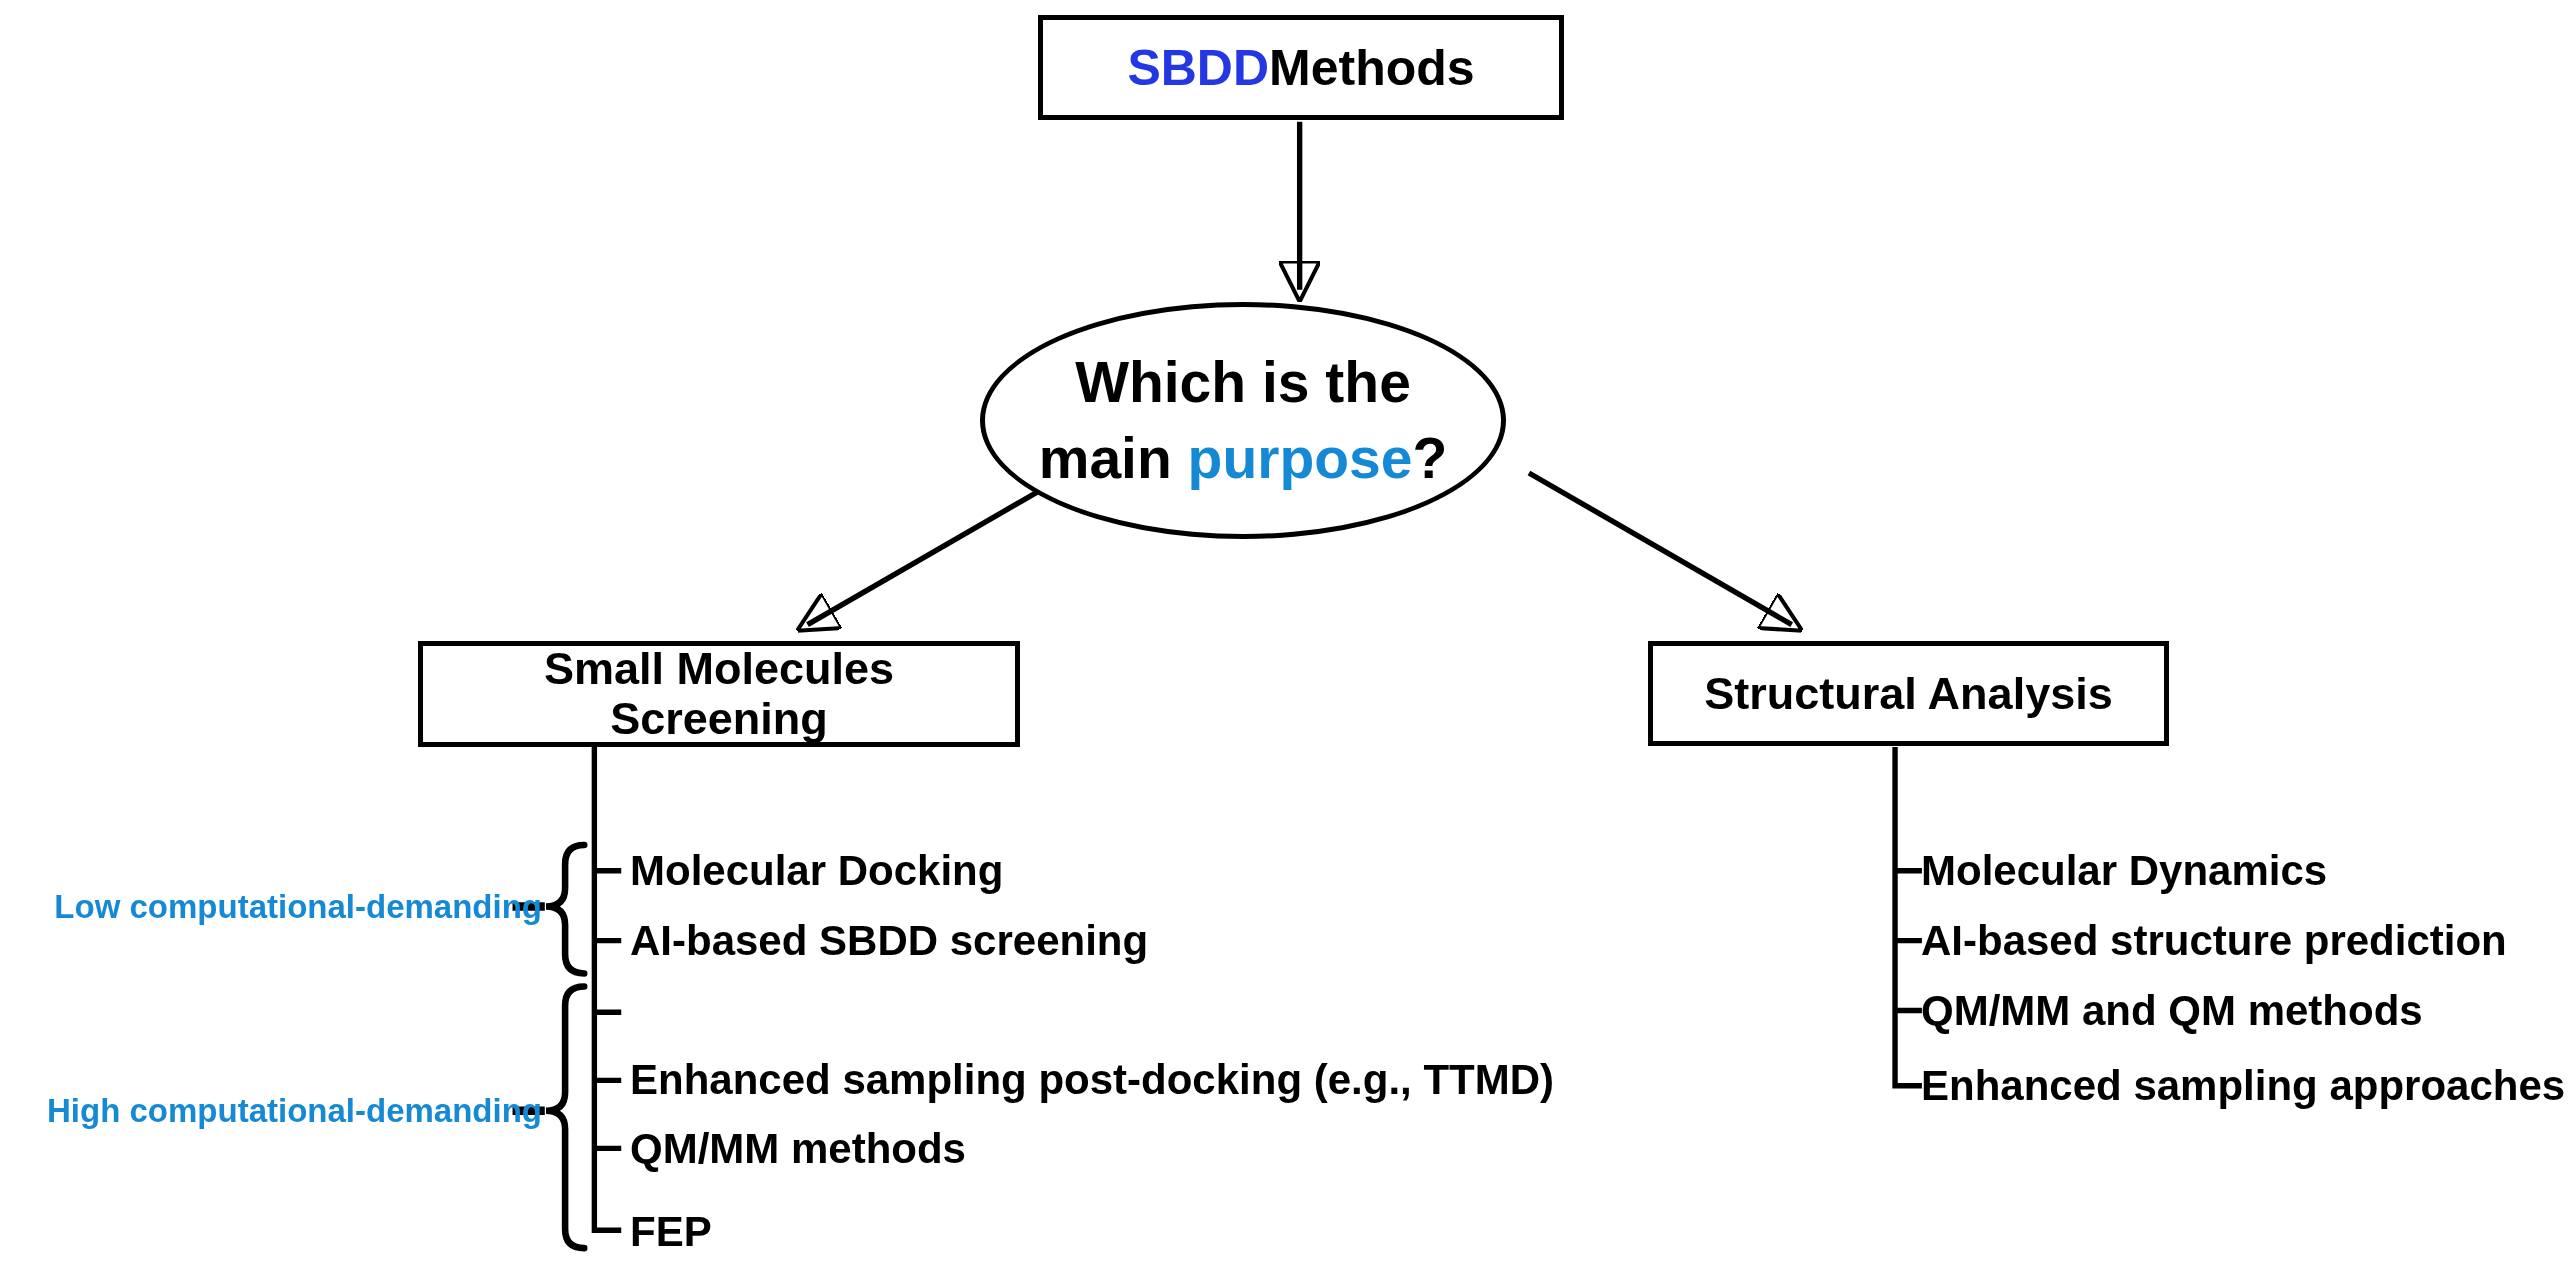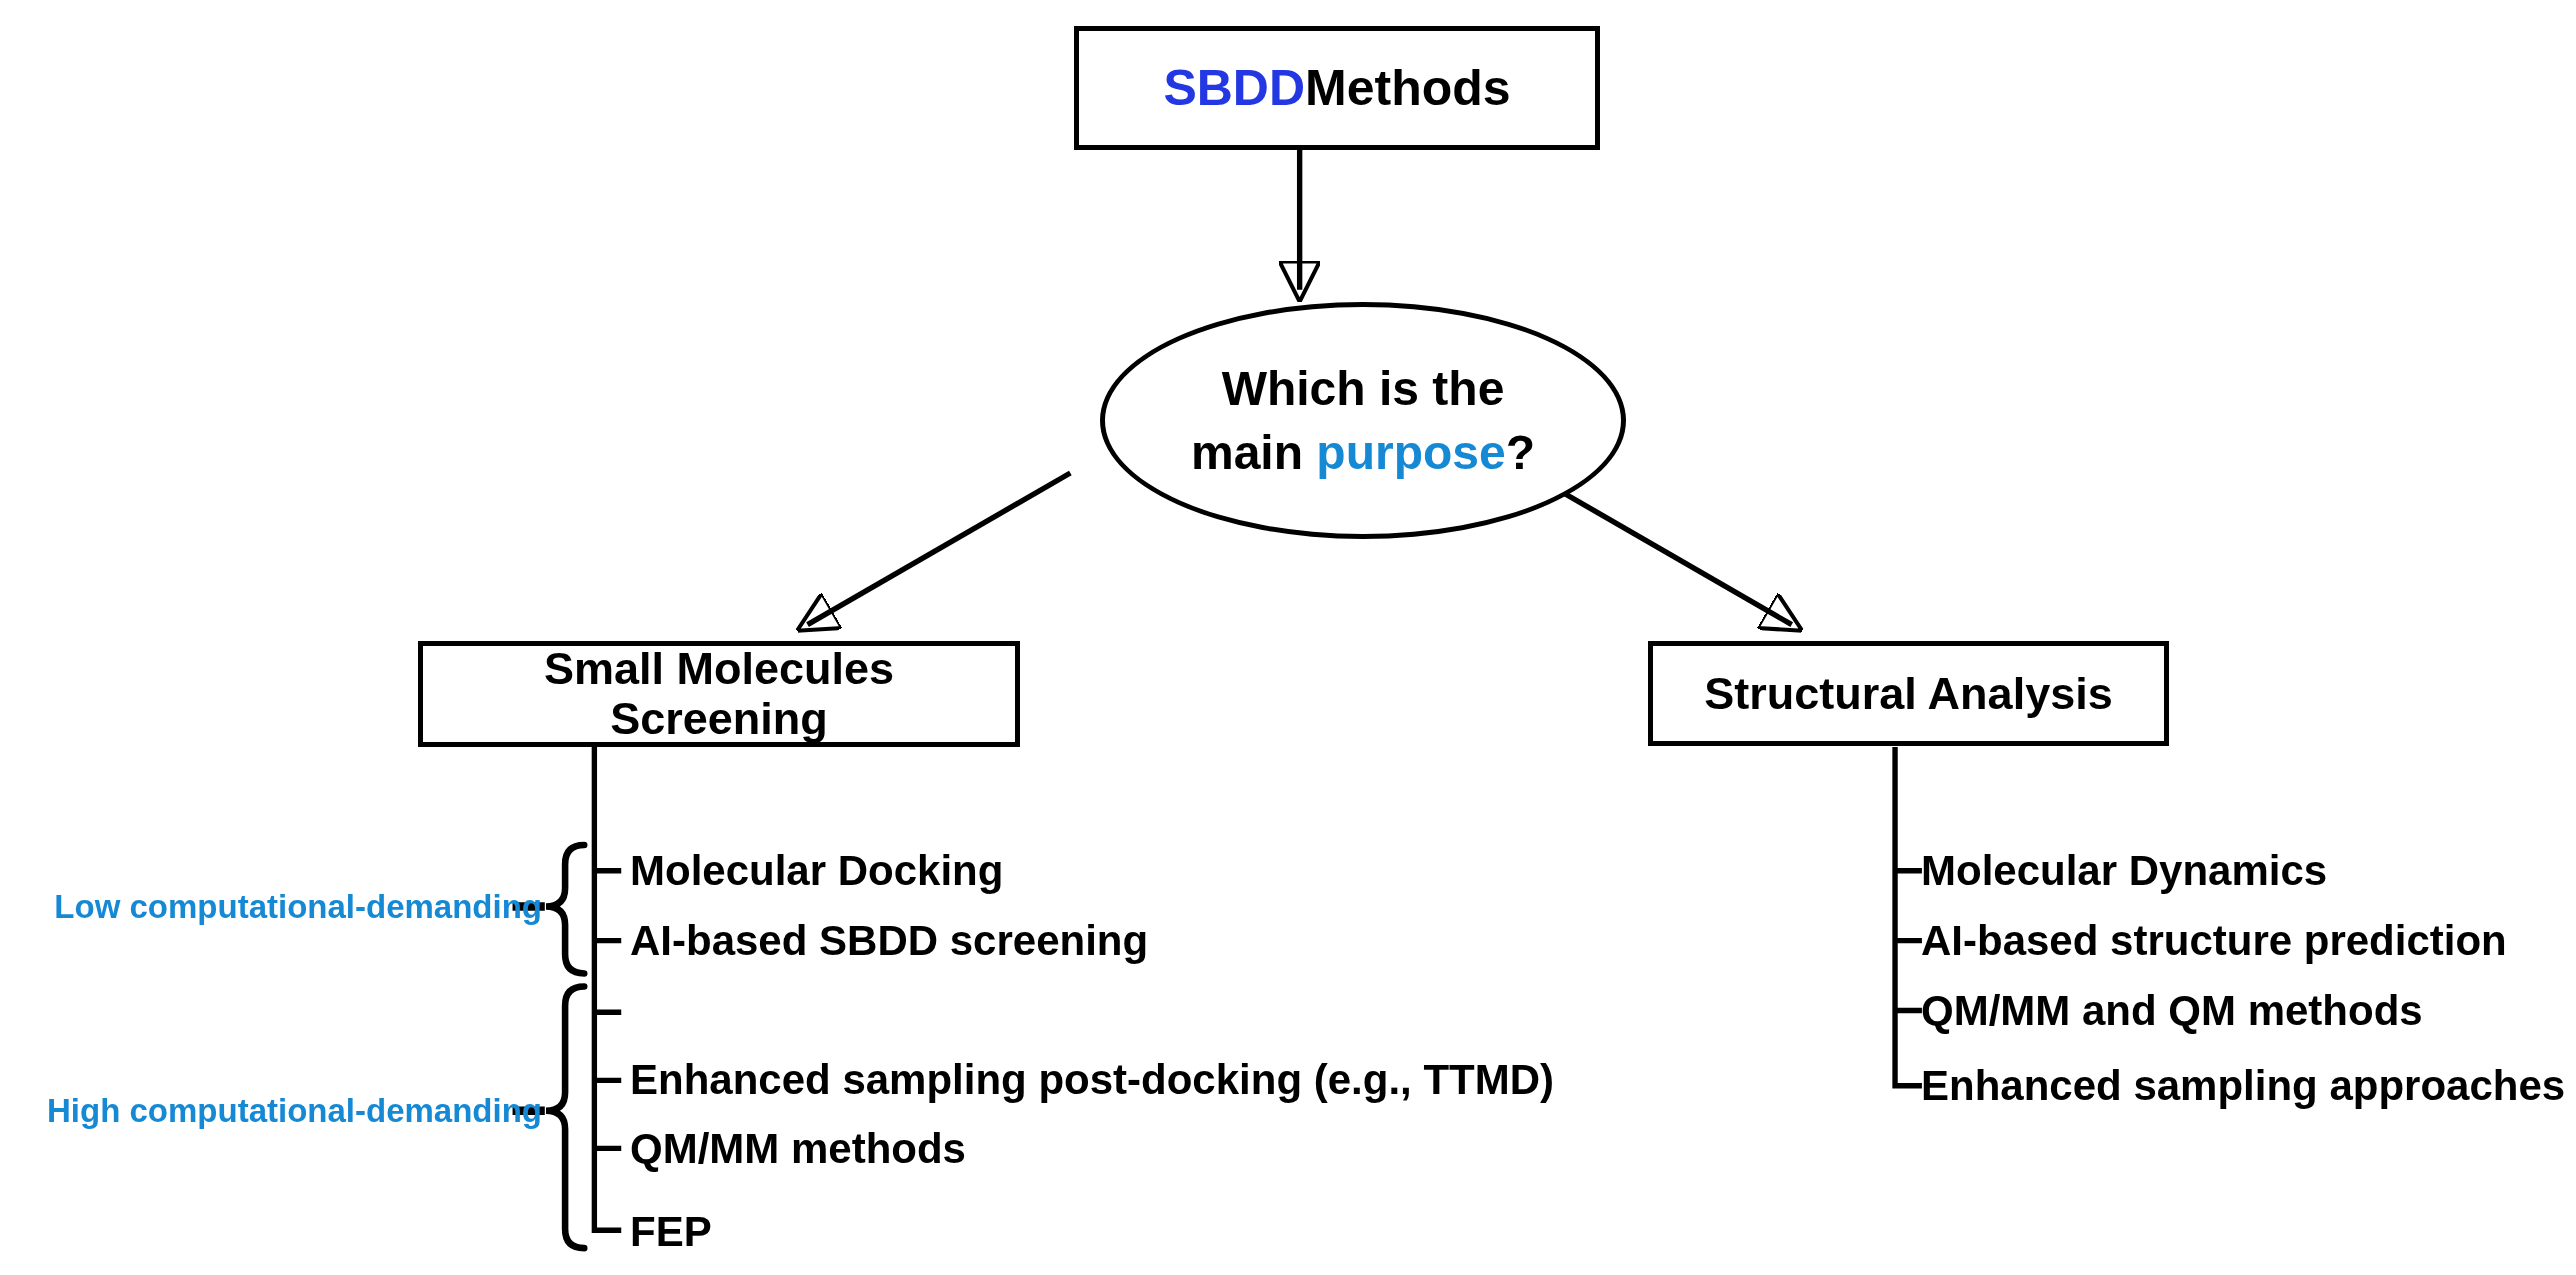--- a/index.html
+++ b/index.html
@@ -22,22 +22,22 @@
   .node{
     position:absolute;
     background:var(--background);
     border:5.4px solid var(--line-black);
     display:flex;align-items:center;justify-content:center;
     text-align:center;
     box-sizing:border-box;
     white-space:nowrap;
   }
   .node.column{flex-direction:column;}
-  #root-box{left:1038px;top:26px;width:526px;height:124px;font-size:50px;margin-left:36px;}
-  #decision-ellipse{left:1100px;top:302px;width:526px;height:237px;border-radius:50%;font-size:48px;line-height:1.32;}
+  #root-box{left:1038px;top:15px;width:526px;height:105px;font-size:50px;}
+  #decision-ellipse{left:980px;top:302px;width:526px;height:237px;border-radius:50%;font-size:57px;line-height:1.32;}
   #left-box{left:418px;top:641px;width:602px;height:106px;font-size:45px;line-height:1.12;}
   #right-box{left:1648px;top:641px;width:521px;height:105px;font-size:45px;}
   .item{
     position:absolute;
     transform:translateY(-50%);
     font-size:42px;
     white-space:nowrap;
   }
   .group-label{
     position:absolute;

